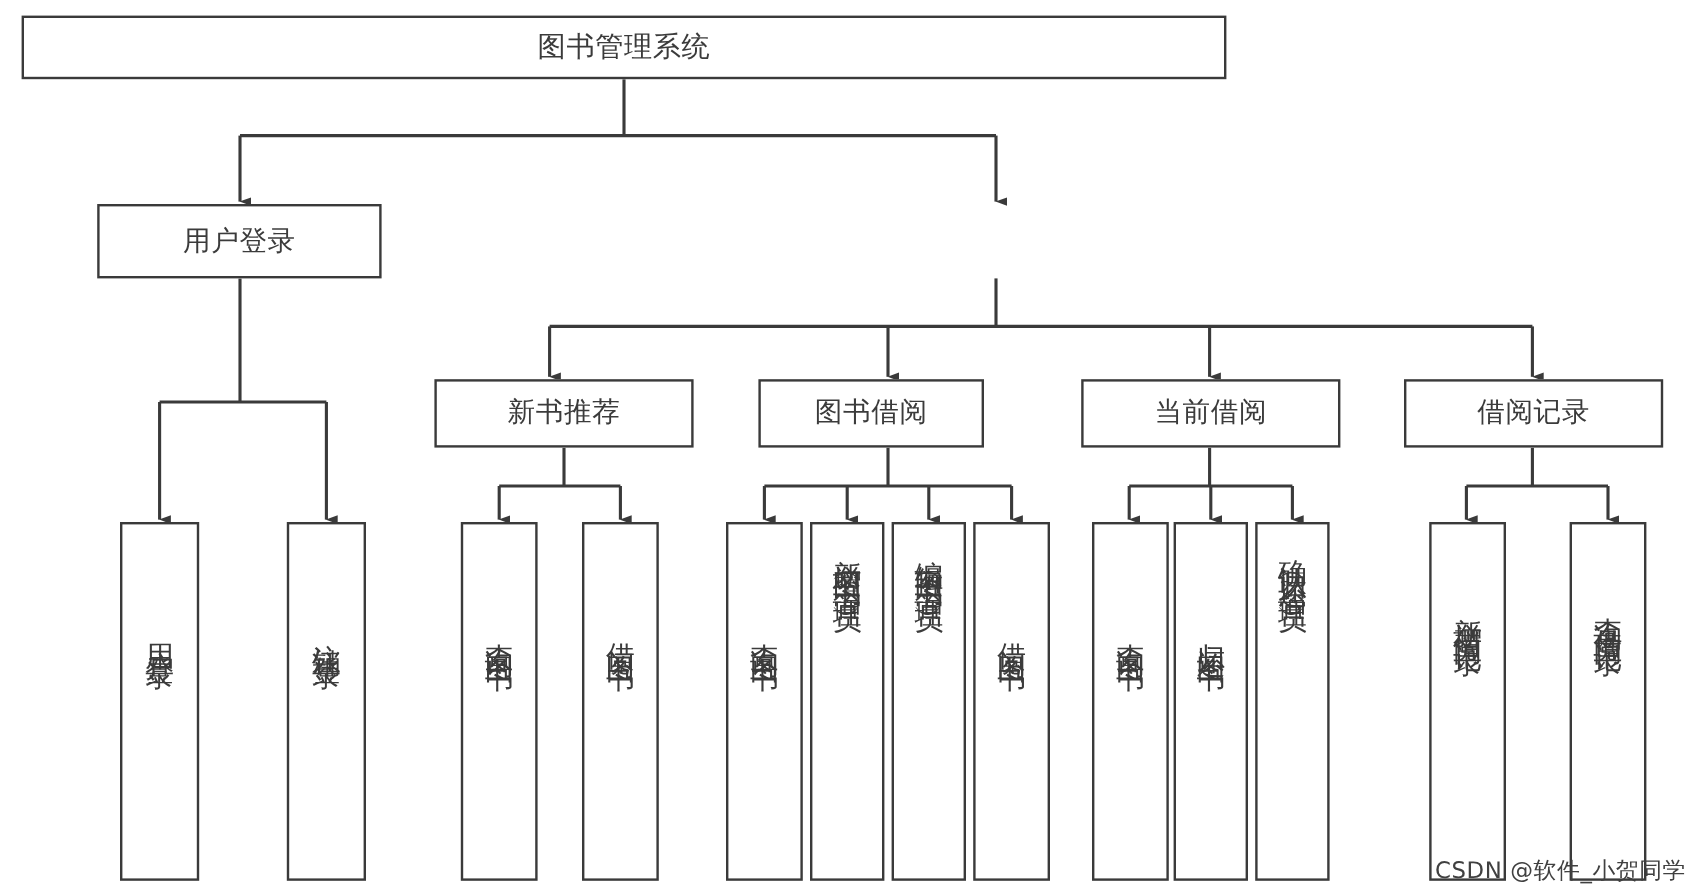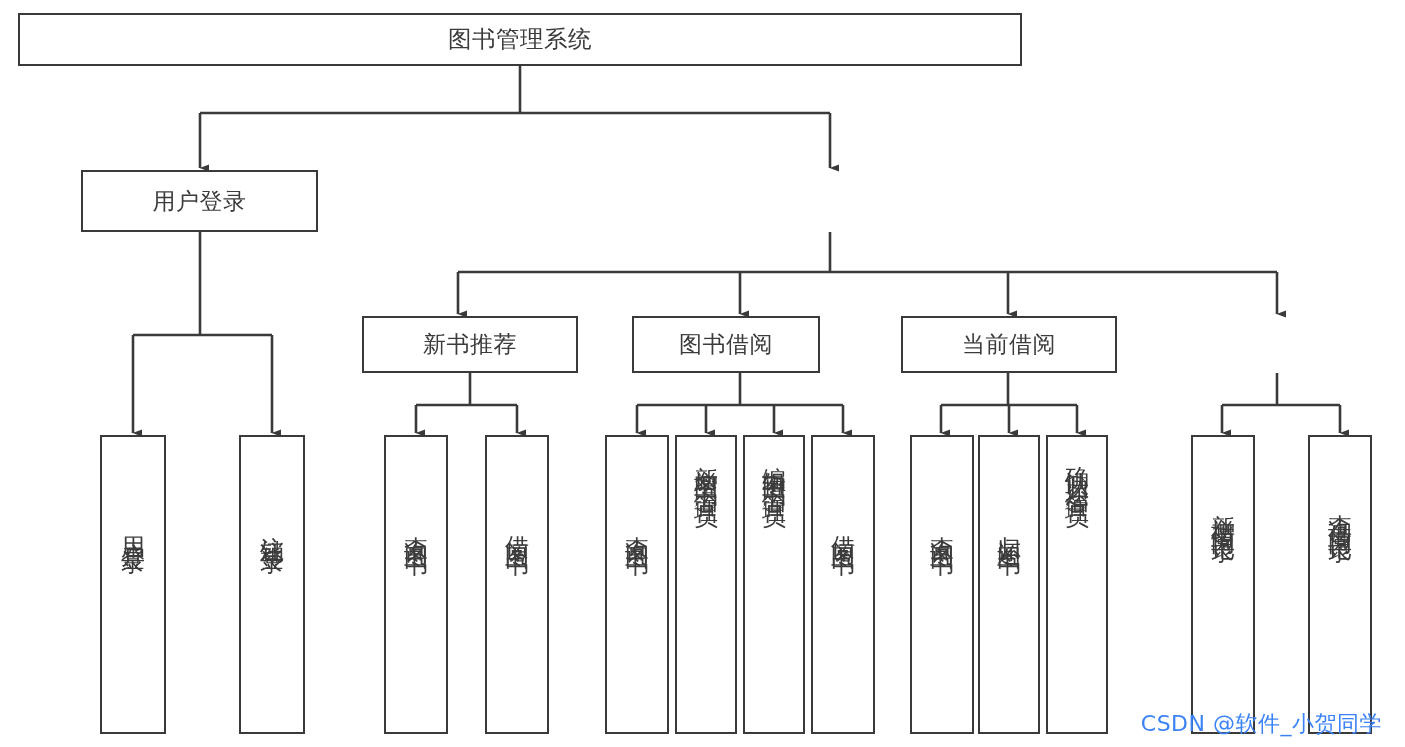--- a/index.html
+++ b/index.html
@@ -62,24 +62,24 @@
     margin: 0 auto;
   }
   .node.vertical.pad-top-med {
     padding-top: 58px;
   }
   .node.vertical.pad-top-large {
     padding-top: 80px;
   }
   #watermark {
     position: absolute;
-    right: 23px;
+    right: 0;
     bottom: 8px;
-    font-size: 22px;
-    color: #3b82f6;
+    font-size: 19px;
+    color: #404040;
     letter-spacing: 0.5px;
     white-space: nowrap;
     pointer-events: none;
   }
 </style>
 </head>
 <body>
 
 <div id="diagram-root">
 
@@ -162,20 +162,23 @@
   </div>
 
   <div class="node horizontal" style="left:632px; top:316px; width:188px; height:57px;">
     <span class="node-label">图书借阅</span>
   </div>
 
   <div class="node horizontal" style="left:901px; top:316px; width:216px; height:57px;">
     <span class="node-label">当前借阅</span>
   </div>
 
+  <div class="node horizontal" style="left:1170px; top:316px; width:216px; height:57px;">
+    <span class="node-label">借阅记录</span>
+  </div>
 
   <div class="node vertical pad-top-large" style="left:100px; top:435px; width:66px; height:299px;">
     <span class="node-label">用户登录</span>
   </div>
 
   <div class="node vertical pad-top-large" style="left:239px; top:435px; width:66px; height:299px;">
     <span class="node-label">注销登录</span>
   </div>
 
   <div class="node vertical pad-top-large" style="left:384px; top:435px; width:64px; height:299px;">

